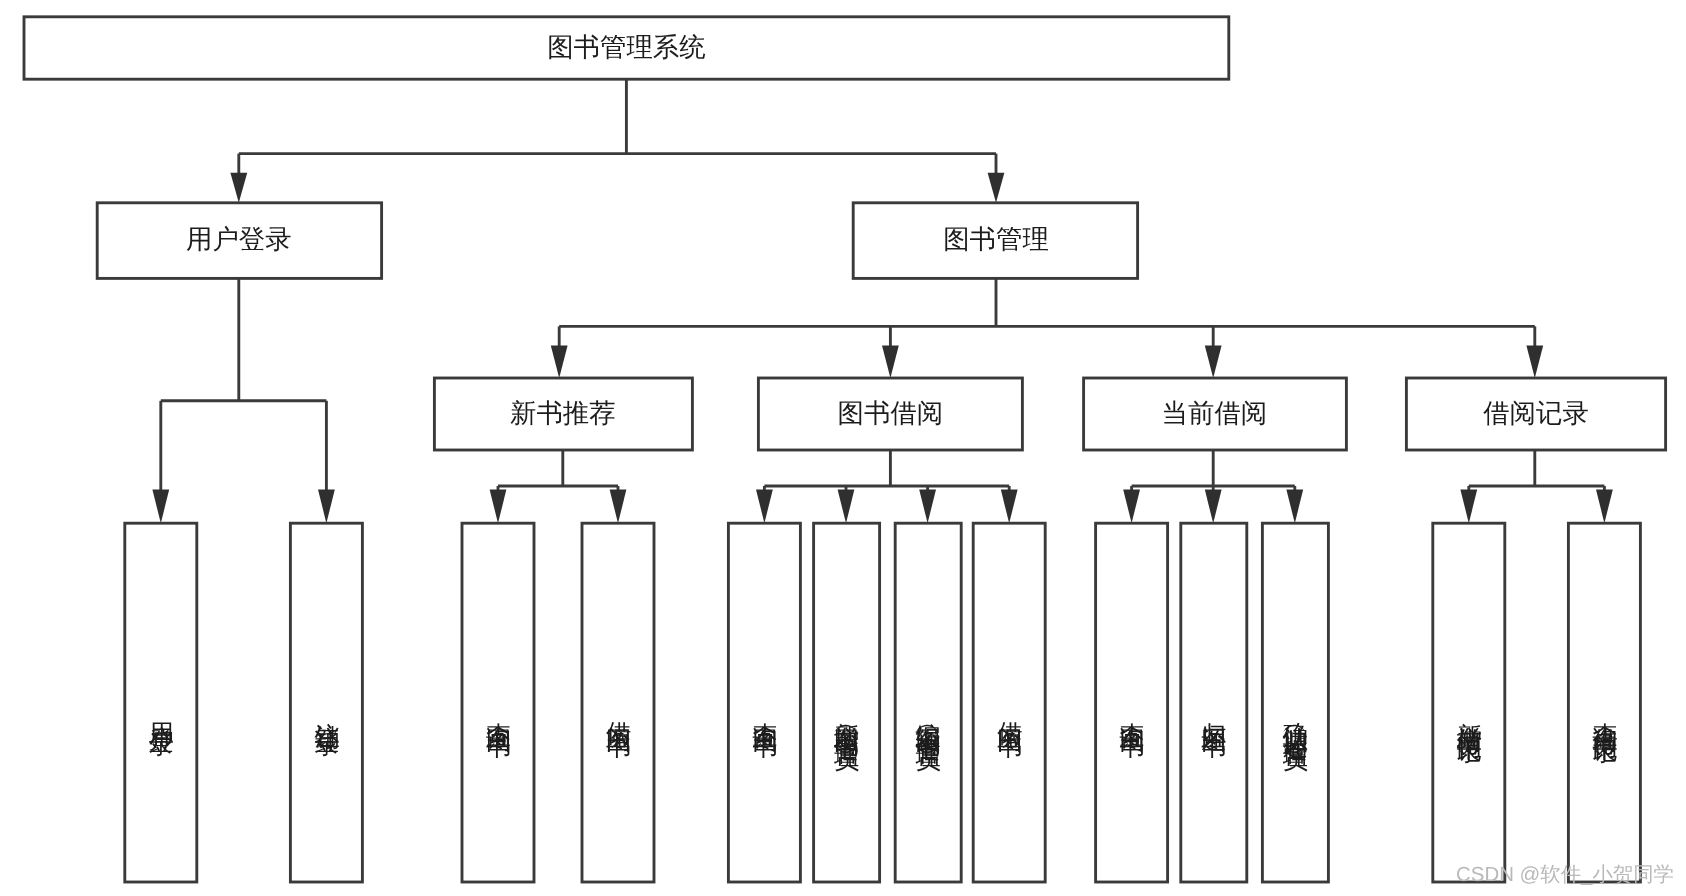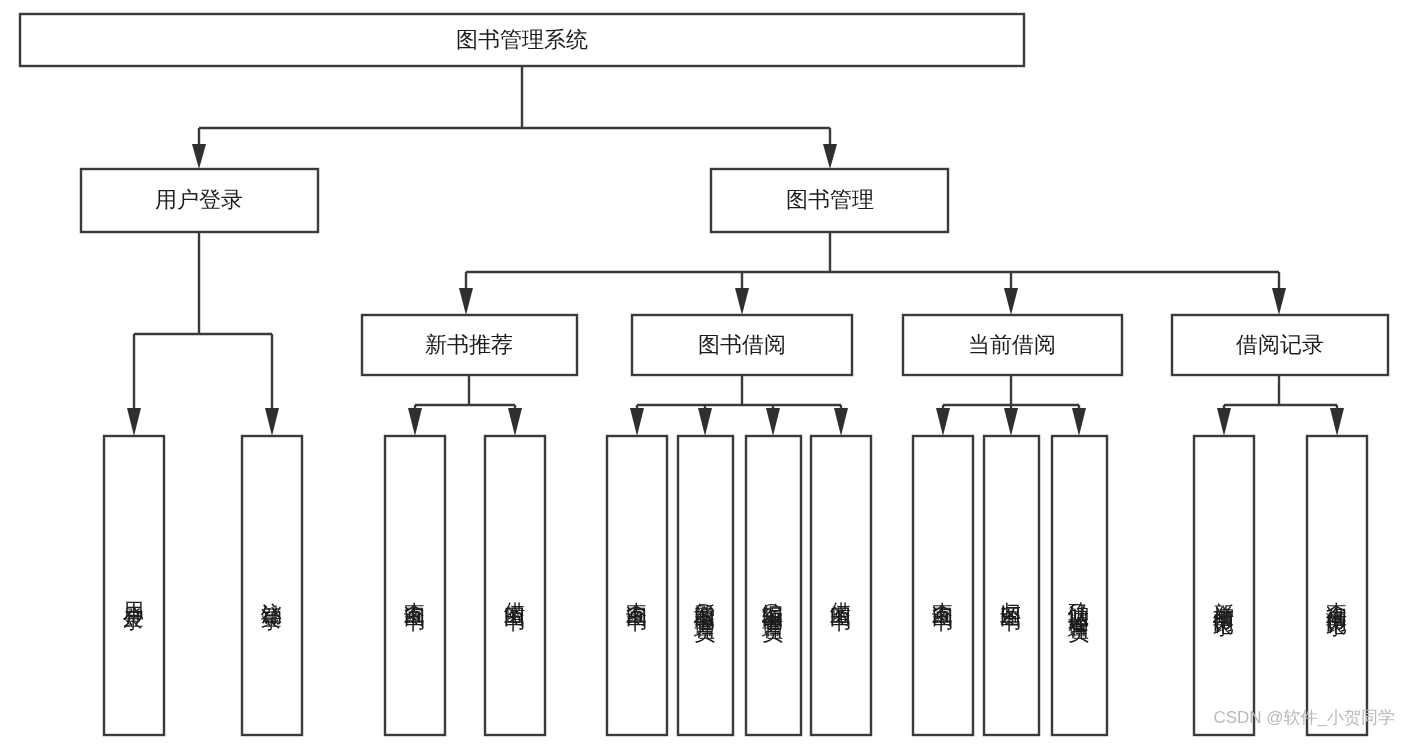--- a/index.html
+++ b/index.html
@@ -54,21 +54,21 @@
     fill: #1c1c1c;
     writing-mode: vertical-rl;
     text-orientation: upright;
     glyph-orientation-vertical: 0;
     letter-spacing: 3px;
     dominant-baseline: central;
   }
   .watermark-text {
     position: absolute;
     right: 10px;
-    bottom: 18px;
+    bottom: 7px;
     font-family: "Liberation Sans", "DejaVu Sans", sans-serif;
     font-size: 17px;
     color: #b9b9b9;
     white-space: nowrap;
     user-select: none;
     pointer-events: none;
   }
 </style>
 </head>
 <body>

